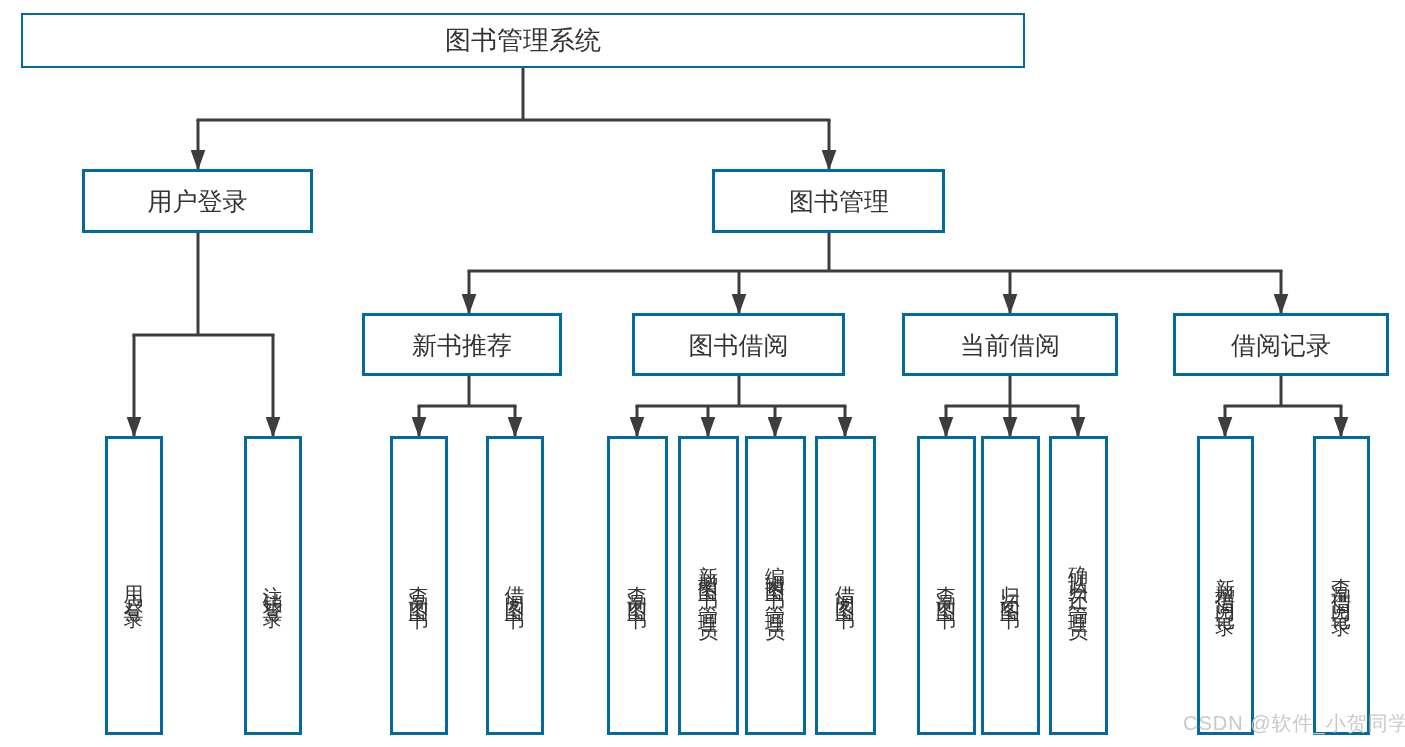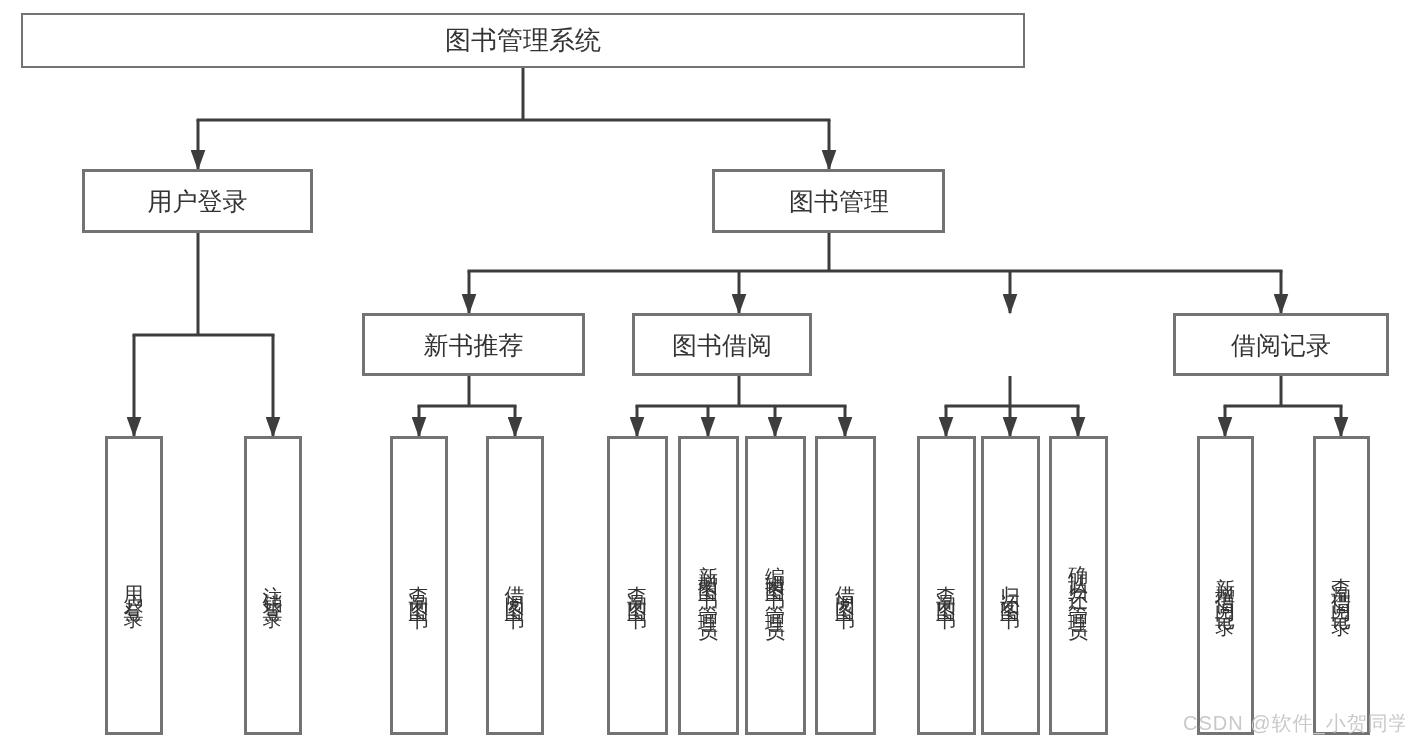--- a/index.html
+++ b/index.html
@@ -3,21 +3,21 @@
 <meta charset="utf-8">
 <style>
   html,body{margin:0;padding:0;background:#ffffff;}
   body{font-family:"Liberation Sans","DejaVu Sans",sans-serif;color:#333333;}
   .canvas{position:relative;width:1405px;height:747px;background:#ffffff;overflow:hidden;}
   .connectors{position:absolute;left:0;top:0;pointer-events:none;}
   .box{
     position:absolute;
     box-sizing:border-box;
     background:#ffffff;
-    border:3px solid #737373;
+    border:3px solid #0369a1;
     display:flex;
     align-items:center;
     justify-content:center;
     text-align:center;
     line-height:1.2;
   }
   .root{border-width:2px;font-size:26px;}
   .branch{font-size:25px;}
   .leaf{
     writing-mode:vertical-rl;
@@ -83,22 +83,23 @@
       <path d="M1225 406 V436"></path>
       <path d="M1341 406 V436"></path>
     </g>
   </svg>
 
   <div class="box root" style="left:21px;top:13px;width:1004px;height:55px;">图书管理系统</div>
 
   <div class="box branch" style="left:82px;top:169px;width:231px;height:64px;">用户登录</div>
   <div class="box branch" style="left:712px;top:169px;width:233px;height:64px;padding-left:21px;">图书管理</div>
 
-  <div class="box branch" style="left:362px;top:313px;width:223px;height:63px;">新书推荐</div>
-  <div class="box branch" style="left:632px;top:313px;width:180px;height:63px;">图书借阅</div>
+  <div class="box branch" style="left:362px;top:313px;width:200px;height:63px;">新书推荐</div>
+  <div class="box branch" style="left:632px;top:313px;width:213px;height:63px;">图书借阅</div>
+  <div class="box branch" style="left:902px;top:313px;width:216px;height:63px;">当前借阅</div>
   <div class="box branch" style="left:1173px;top:313px;width:216px;height:63px;">借阅记录</div>
 
   <div class="box leaf" style="left:105px;top:436px;width:58px;height:299px;">用户登录</div>
   <div class="box leaf" style="left:244px;top:436px;width:58px;height:299px;">注销登录</div>
 
   <div class="box leaf" style="left:390px;top:436px;width:58px;height:299px;">查询图书</div>
   <div class="box leaf" style="left:486px;top:436px;width:58px;height:299px;">借阅图书</div>
 
   <div class="box leaf" style="left:607px;top:436px;width:61px;height:299px;">查询图书</div>
   <div class="box leaf" style="left:678px;top:436px;width:61px;height:299px;">新增图书（管理员）</div>

